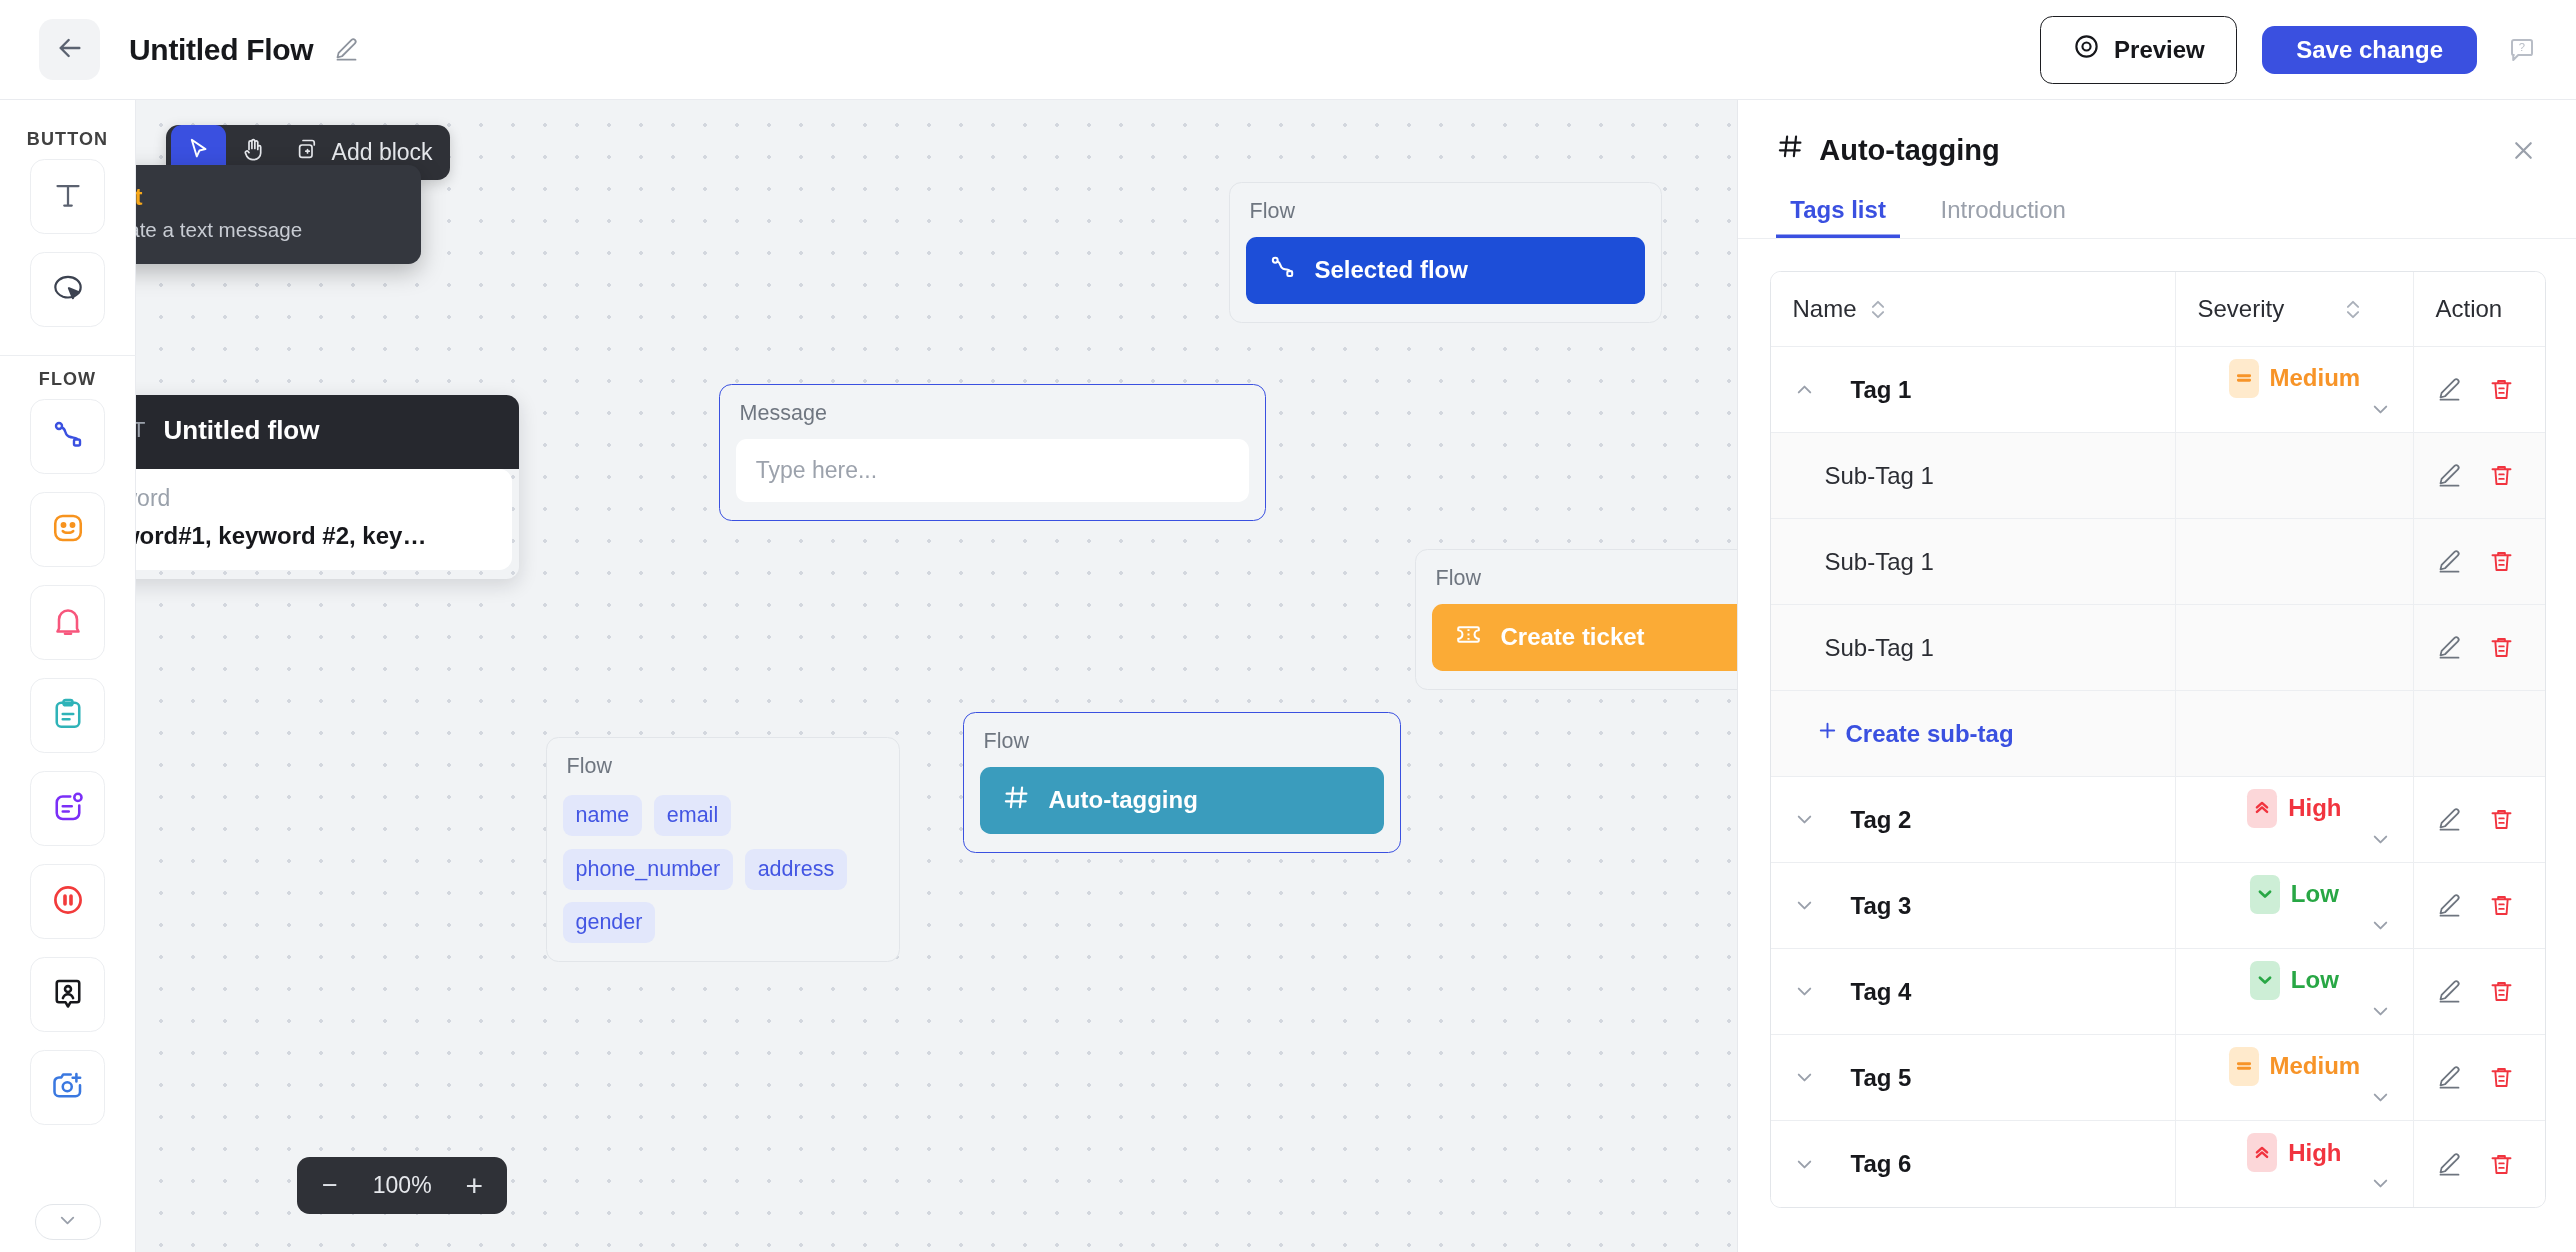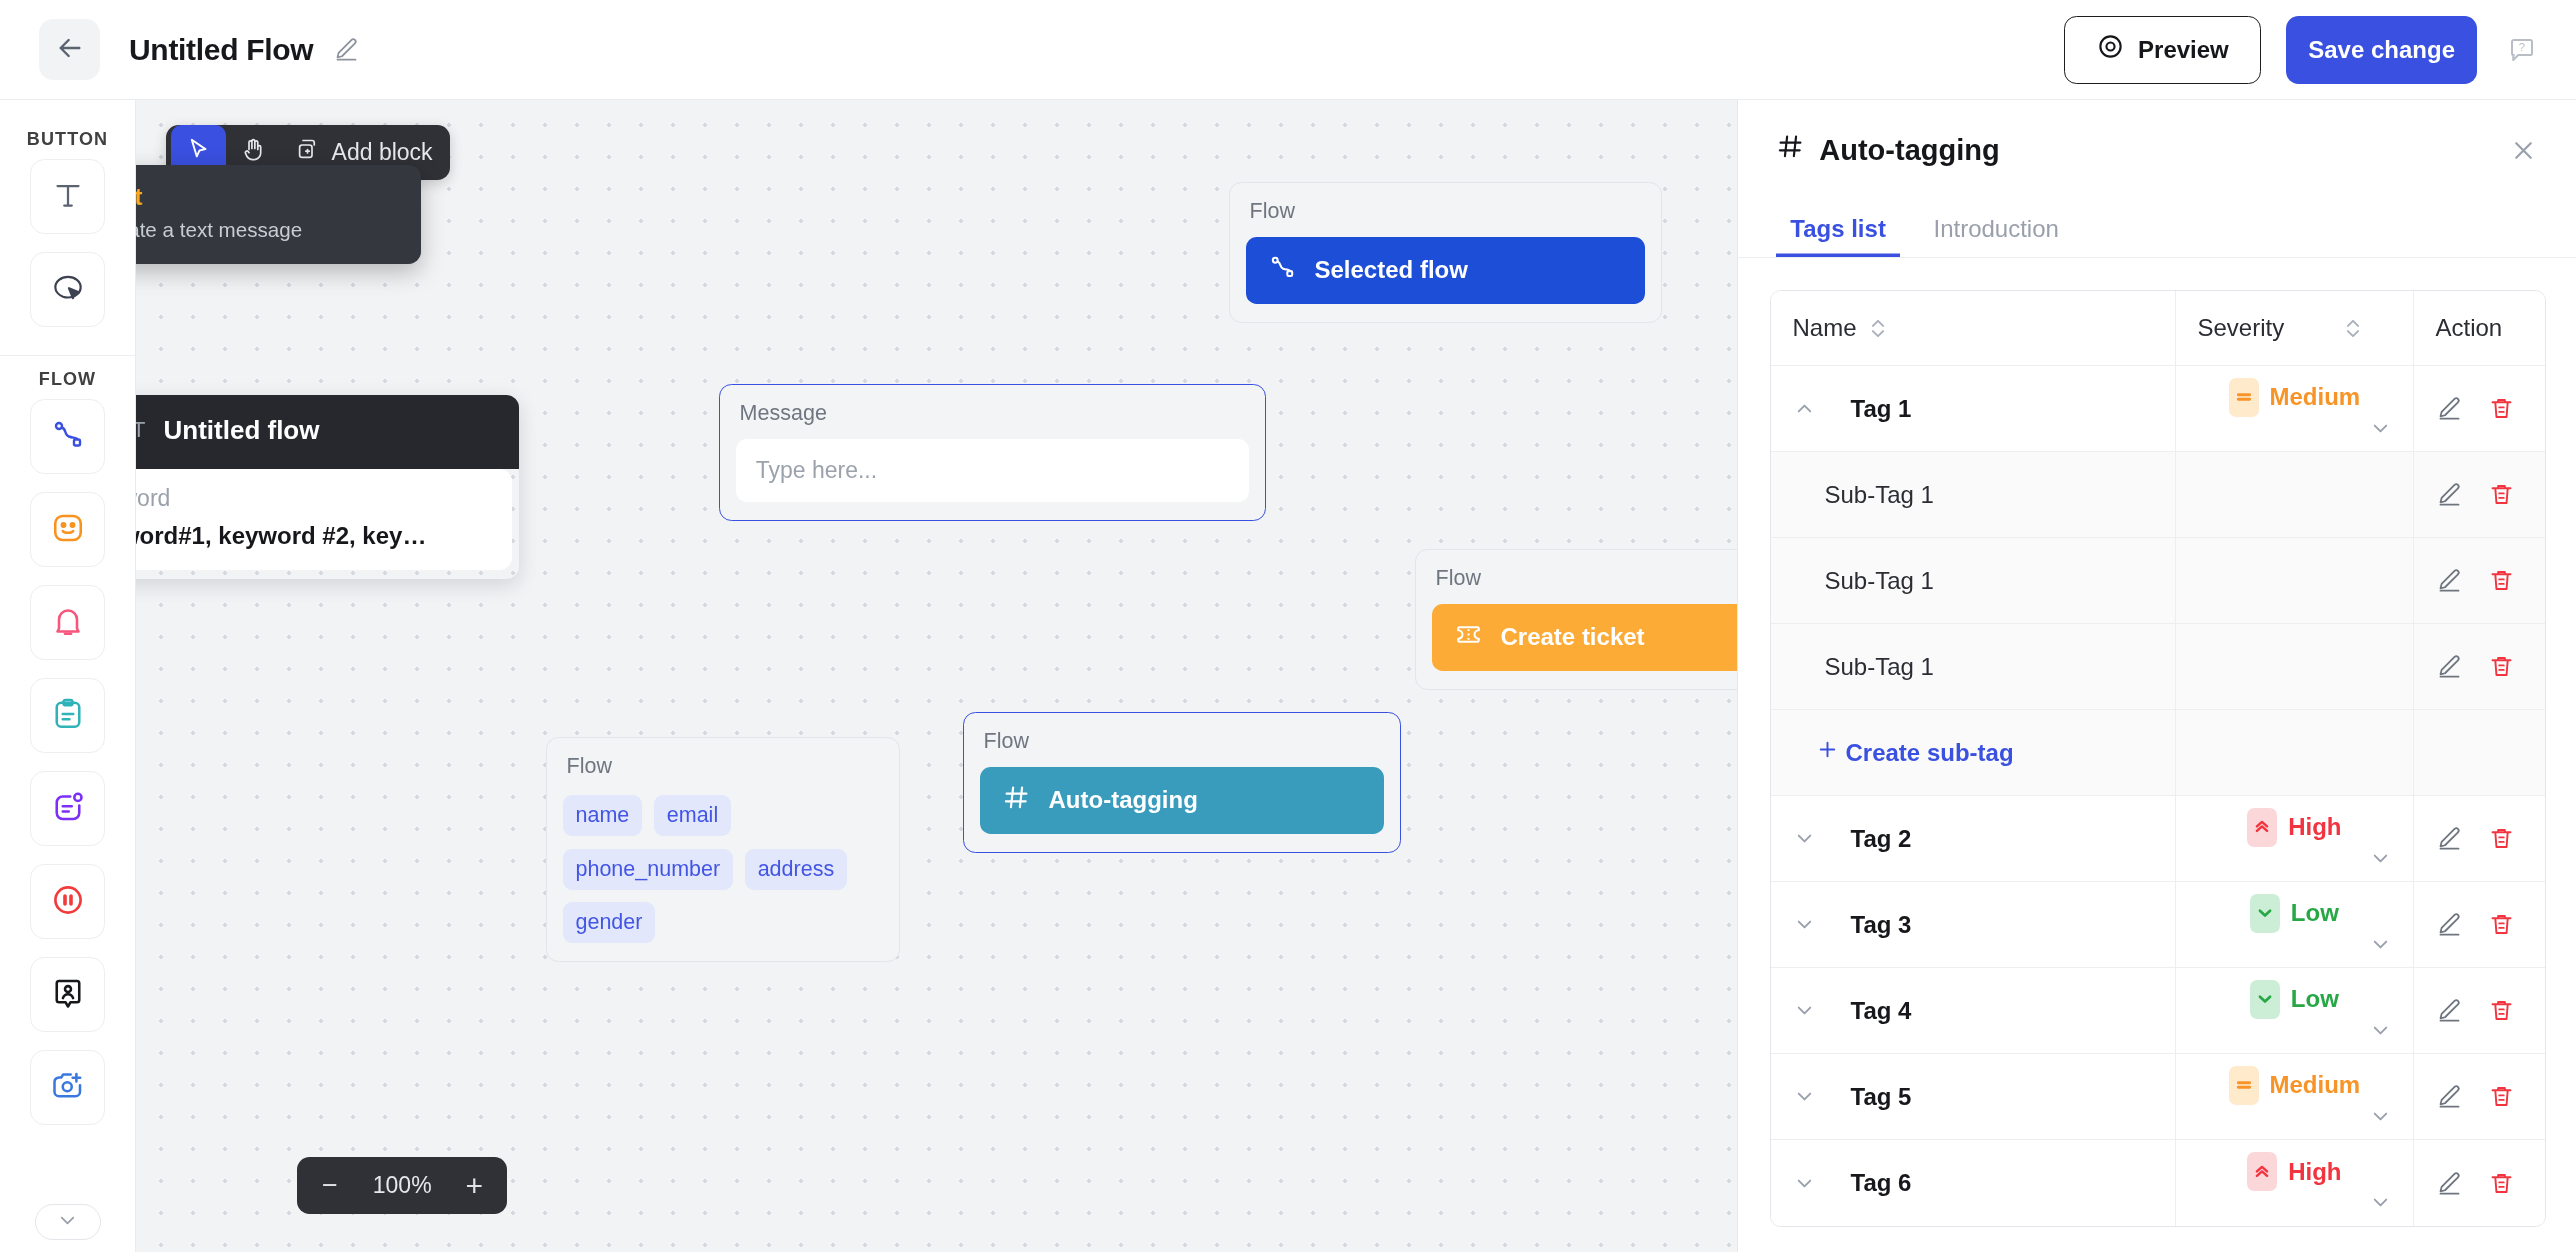--- a/index.html
+++ b/index.html
@@ -29,24 +29,24 @@
   }
   .edit-icon { margin-left: 19.7px; cursor: pointer; display: flex; align-items: center; }
   .header-spacer { flex: 1 1 auto; }
   .btn-preview {
     height: 68px; min-width: 197px; border-radius: 12.5px; border: 1.8px solid #1c1d21;
     background: #fff; color: #16171b; font-size: 24px; font-weight: 700;
     display: flex; align-items: center; justify-content: center; gap: 14.3px;
     padding: 0 30px; cursor: pointer;
   }
   .btn-save {
-    height: 68px; border-radius: 12.5px; background: #3a50e0; color: #fff;
+    height: 48px; border-radius: 12.5px; background: #3a50e0; color: #fff;
     font-size: 24px; font-weight: 700; border: none;
     display: flex; align-items: center; justify-content: center;
-    padding: 0 22px; margin-left: 25px; cursor: pointer;
+    padding: 0 34px; margin-left: 25px; cursor: pointer;
     font-family: "Liberation Sans", sans-serif;
   }
   .help-icon { margin-left: 30px; cursor: pointer; display: flex; align-items: center; }
 
   
   .sidebar {
     position: absolute; top: 100px; left: 0; width: 136px; height: 1152px;
     background: #fff; border-right: 0.9px solid #e9ebef;
     display: flex; flex-direction: column; align-items: center;
     padding-top: 16px; z-index: 30;
@@ -156,21 +156,21 @@
     background: #fff; border-left: 0.9px solid #e6e8ec; z-index: 35;
     display: flex; flex-direction: column;
   }
   .panel-head { display: flex; align-items: center; padding: 32px 38px 0 38px; }
   .panel-title {
     font-size: 29px; font-weight: 700; color: #16171b;
     display: flex; align-items: center; gap: 14.3px;
   }
   .panel-close { margin-left: auto; cursor: pointer; display: flex; }
   .tabs {
-    display: flex; gap: 19px; padding: 0 38px; margin-top: 40px;
+    display: flex; gap: 26px; padding: 0 38px; margin-top: 21px;
     border-bottom: 0.9px solid #eceef1;
   }
   .tab {
     font-size: 24px; color: #9aa0ab; padding: 7.2px 14.3px 14.3px 14.3px; cursor: pointer;
   }
   .tab.active { color: #3a50e0; font-weight: 700; box-shadow: inset 0 -3.6px 0 0 #3a50e0; }
 
   .table-wrap { padding: 32px 32px 0 32px; overflow: hidden; }
   .tbl {
     width: 775px; border: 0.9px solid #e3e6ea; border-radius: 10.7px;

